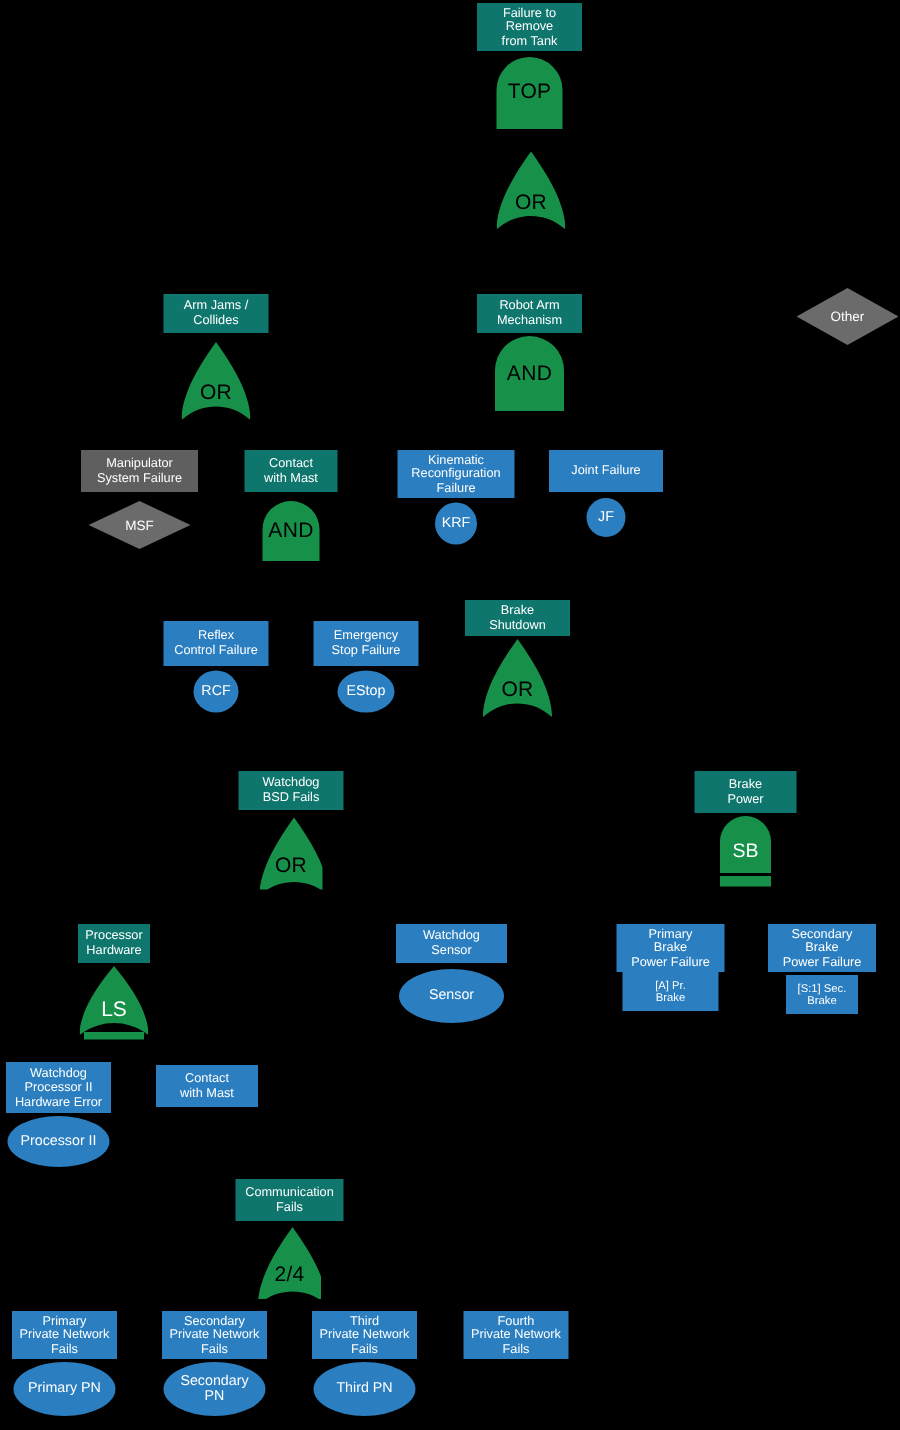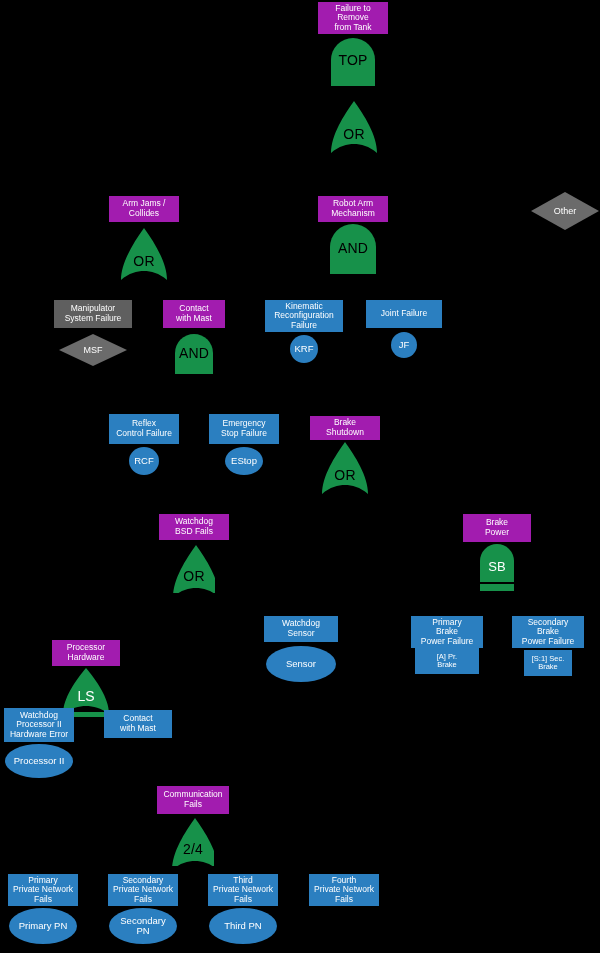--- a/index.html
+++ b/index.html
@@ -34,21 +34,21 @@
     display: flex;
     align-items: center;
     justify-content: center;
     text-align: center;
     line-height: 1.12;
     font-size: 8.5px;
     padding: 3px 4px;
     color: #ffffff;
     white-space: pre-line;
   }
-  .label-box.green { background: #a21caf; }
+  .label-box.green { background: #0f766e; }
   .label-box.blue  { background: #2b7fc0; }
   .label-box.grey  { background: #5f5f5f; }
 
   
   .gate {
     position: relative;
     display: flex;
     align-items: center;
     justify-content: center;
     color: #000000;
@@ -228,21 +228,21 @@
 Control Failure</div>
     <div class="ellipse" style="width:30px; height:28px; margin-top:3px;">RCF</div>
   </div>
 
   <div class="node" style="left:209px; top:414px;">
     <div class="label-box blue" style="width:70px; height:30px;">Emergency
 Stop Failure</div>
     <div class="ellipse" style="width:38px; height:28px; margin-top:3px;">EStop</div>
   </div>
 
-  <div class="node" style="left:310px; top:416px;">
+  <div class="node" style="left:310px; top:400px;">
     <div class="label-box green" style="width:70px; height:24px;">Brake Shutdown</div>
     <div class="gate gate-or" style="margin-top:2px;">
       <span class="gate-txt">OR</span>
     </div>
   </div>
 
   <div class="node" style="left:159px; top:514px;">
     <div class="label-box green" style="width:70px; height:26px;">Watchdog
 BSD Fails</div>
     <div class="gate gate-or" style="margin-top:5px; width:42px; height:48px;">
@@ -255,21 +255,21 @@
 Power</div>
     <div class="gate-sb-wrap" style="margin-top:2px;">
       <div class="gate-sb">
         <span>SB</span>
       </div>
       <div class="gate-sb-bar"></div>
     </div>
   </div>
 
   <div class="node" style="left:52px; top:616px;">
-    <div class="label-box green" style="width:68px; height:26px;margin-top:24px;">Processor
+    <div class="label-box green" style="width:48px; height:26px;">Processor
 Hardware</div>
     <div class="gate-ls-wrap" style="margin-top:2px;">
       <div class="gate-ls">
         <span>LS</span>
       </div>
       <div class="gate-ls-bar"></div>
     </div>
   </div>
 
   <div class="node" style="left:264px; top:616px;">

